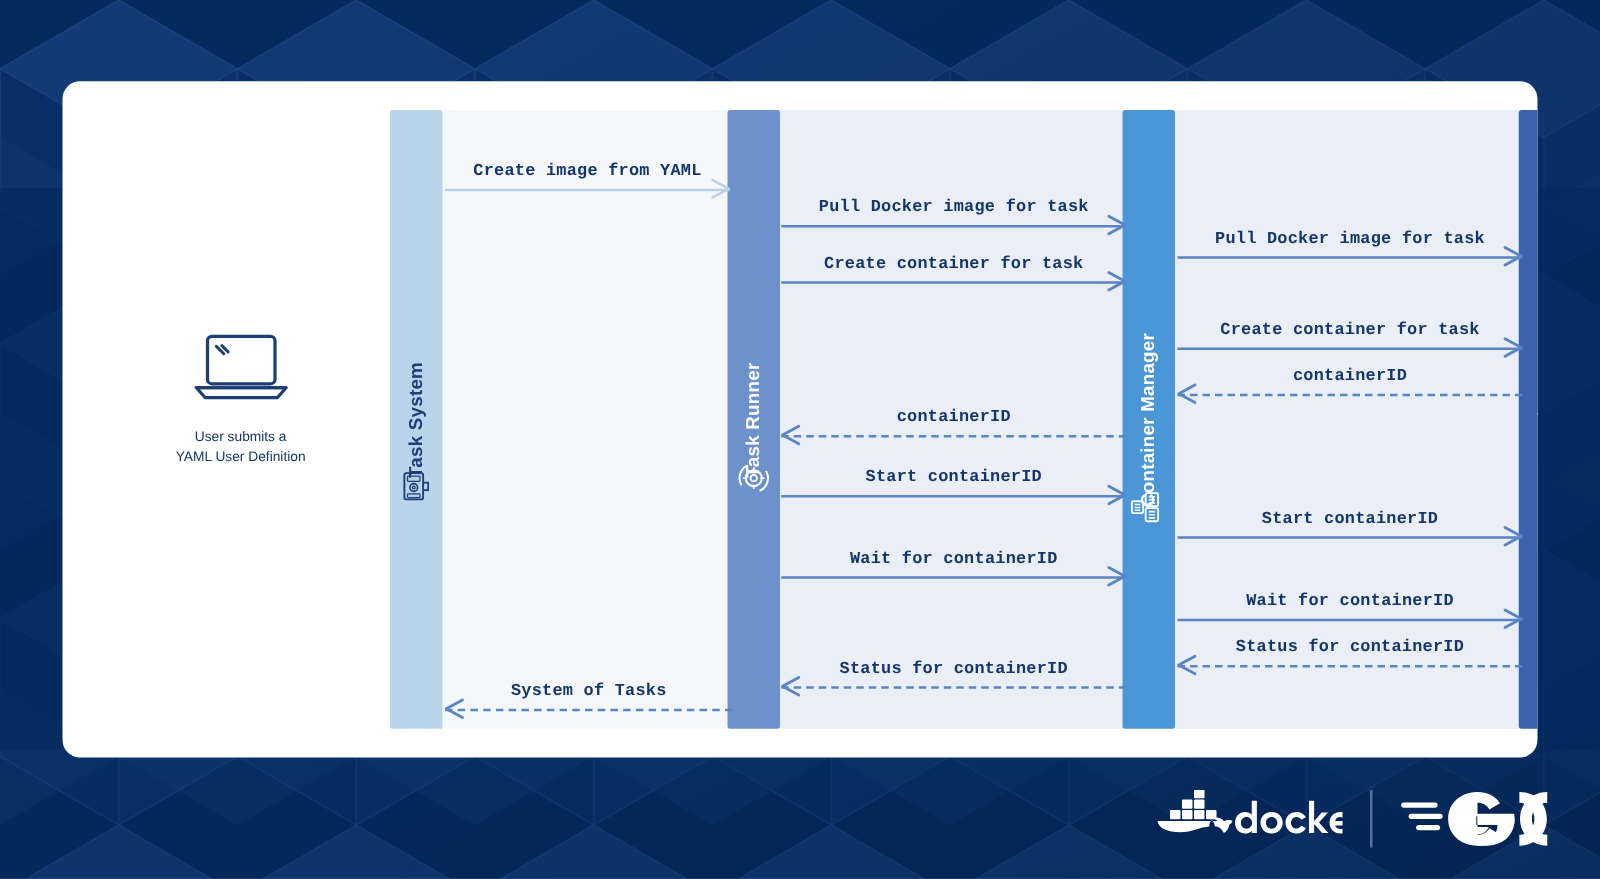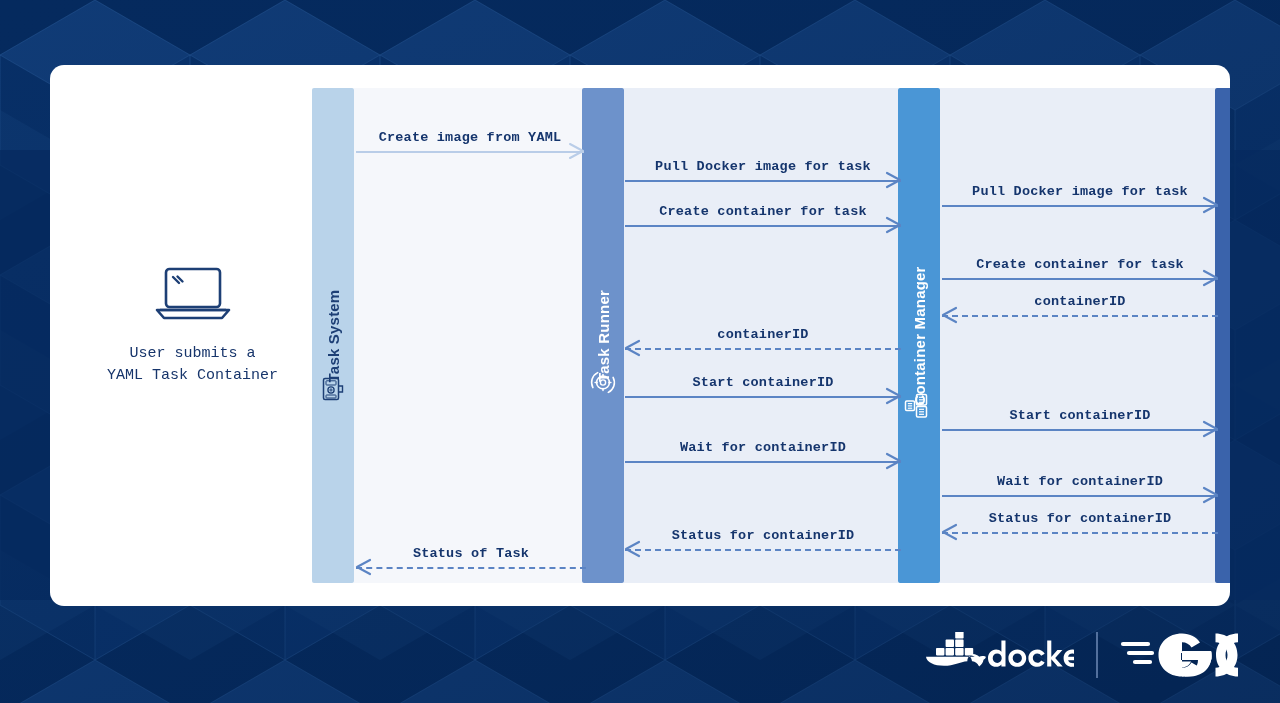--- a/index.html
+++ b/index.html
@@ -33,23 +33,23 @@
   #actor-user {
     position: absolute;
     left: 20px; top: 200px;
     width: 245px;
     text-align: center;
     z-index: 3;
   }
   #actor-user .laptop-icon { display:block; margin: 0 auto 18px; }
   #actor-user .caption {
     color: #17356b;
-    font-size: 15px;
+    font-size: 11px;
     line-height: 1.45;
-    font-family: Liberation Mono, monospace;
+    font-family: Liberation Sans, sans-serif;
   }
 
   
   #diagram {
     position: absolute;
     left: 210px; top: 23px;
     width: 960px; height: 495px;
     z-index: 3;
   }
 
@@ -186,21 +186,21 @@
   <div id="actor-user">
     <svg class="laptop-icon" width="84" height="60" viewBox="0 0 84 60" fill="none">
       <rect x="15" y="4" width="54" height="38" rx="3.5" stroke="#1d3f75" stroke-width="2.6"></rect>
       <path d="M22 12 L28 18" stroke="#1d3f75" stroke-width="2.4" stroke-linecap="round"></path>
       <path d="M26.5 11.5 L31.5 16.5" stroke="#1d3f75" stroke-width="2.4" stroke-linecap="round"></path>
       <path d="M6 45 H78 L71 53 H13 Z" stroke="#1d3f75" stroke-width="2.6" stroke-linejoin="round" fill="none"></path>
       <line x1="9" y1="45" x2="75" y2="45" stroke="#1d3f75" stroke-width="2.6"></line>
     </svg>
     <div class="caption">
       <div>User submits a</div>
-      <div>YAML Task Container</div>
+      <div>YAML User Definition</div>
     </div>
   </div>
 
   <div id="diagram">
 
     <div class="panel" id="panel-a"></div>
     <div class="panel" id="panel-b"></div>
     <div class="panel" id="panel-c"></div>
 
     <div class="lifeline" id="ll-task-system">
@@ -259,21 +259,21 @@
 
     <div class="msg to-right" id="msg-create-tasks" style="left:96px; width:228px; top:63px;">
       <div class="msg-label">Create image from YAML</div>
       <div class="msg-line"></div>
       <svg class="arrow-head" viewBox="0 0 18 18">
         <path d="M2 2 L15 9 L2 16" stroke="#b9cde8" stroke-width="2" fill="none" stroke-linecap="round" stroke-linejoin="round"></path>
       </svg>
     </div>
 
     <div class="msg to-left dashed" style="left:96px; width:230px; top:479px;">
-      <div class="msg-label">Status of Task</div>
+      <div class="msg-label">System of Tasks</div>
       <div class="msg-line"></div>
       <svg class="arrow-head" viewBox="0 0 18 18">
         <path d="M16 2 L3 9 L16 16" stroke="#5b84c4" stroke-width="2.2" fill="none" stroke-linecap="round" stroke-linejoin="round"></path>
       </svg>
     </div>
 
     <div class="msg to-right" style="left:365px; width:276px; top:92px;">
       <div class="msg-label">Pull Docker image for task</div>
       <div class="msg-line"></div>
       <svg class="arrow-head" viewBox="0 0 18 18">

